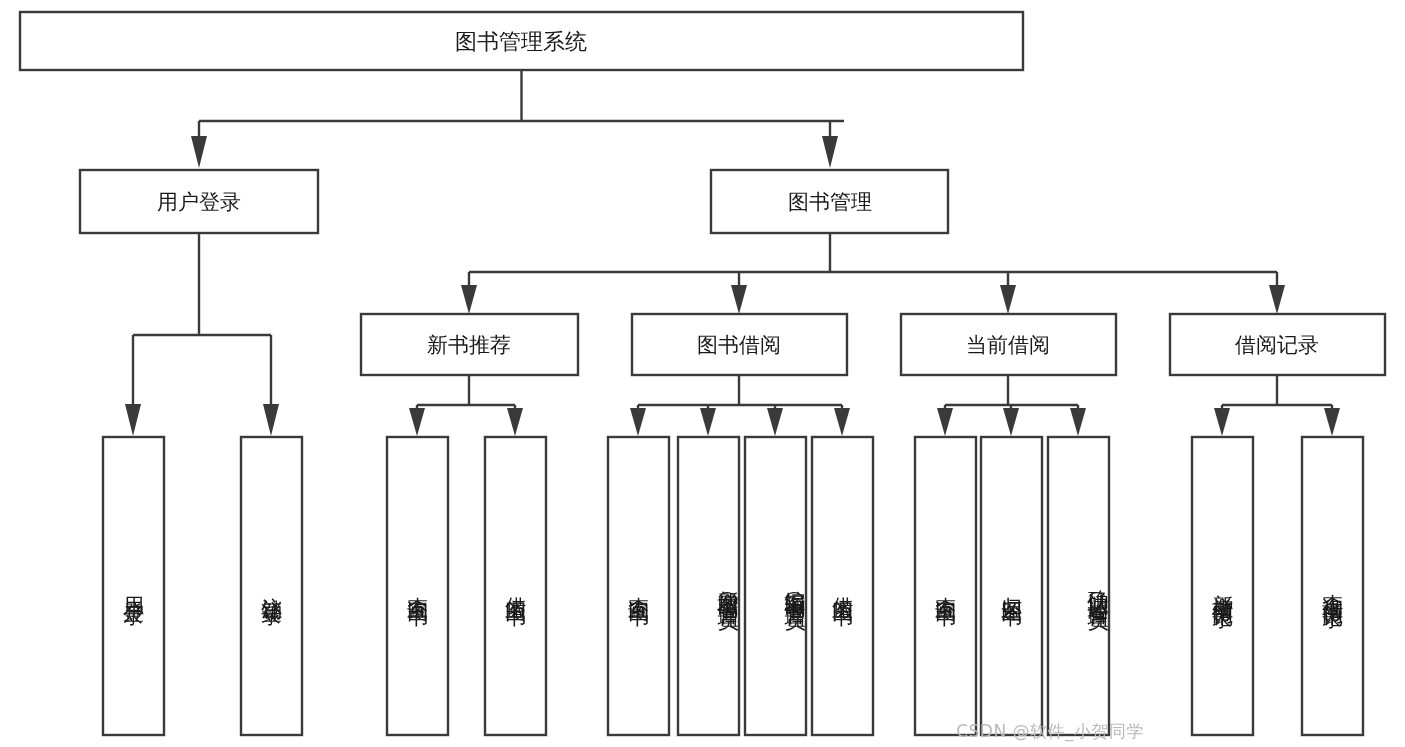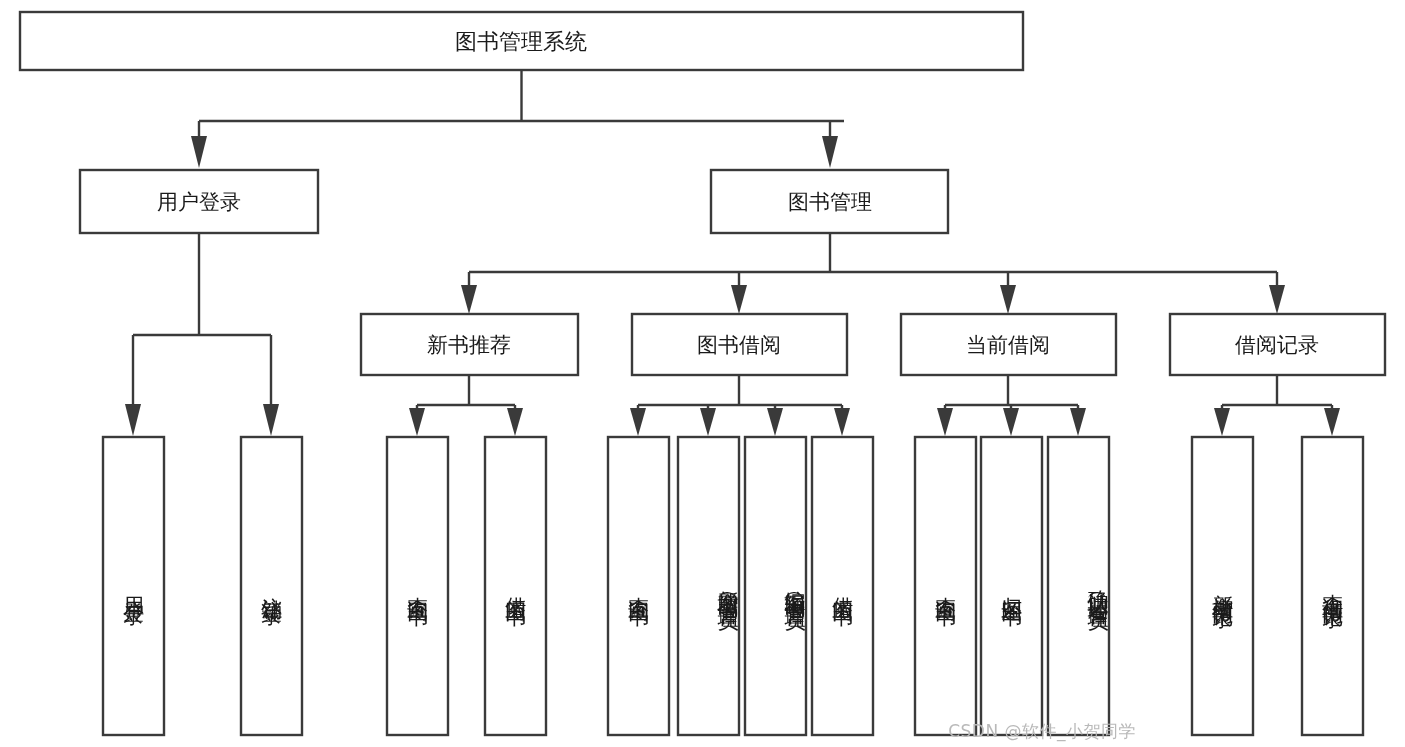--- a/index.html
+++ b/index.html
@@ -69,21 +69,21 @@
     color: #1a1a1a;
     white-space: nowrap;
     text-align: center;
     display: flex;
     align-items: center;
     justify-content: center;
     pointer-events: none;
   }
   .watermark {
     position: absolute;
-    right: 24px;
+    right: 16px;
     bottom: 4px;
     font-family: "DejaVu Sans", "Liberation Sans", sans-serif;
     font-size: 17px;
     color: #b9b9b9;
     letter-spacing: 0.5px;
     white-space: nowrap;
     text-align: center;
   }
 </style>
 </head>

